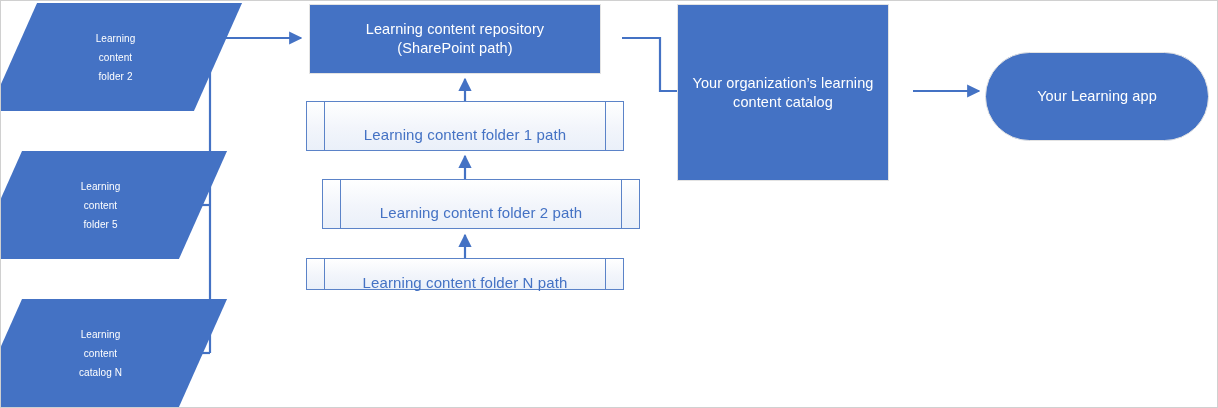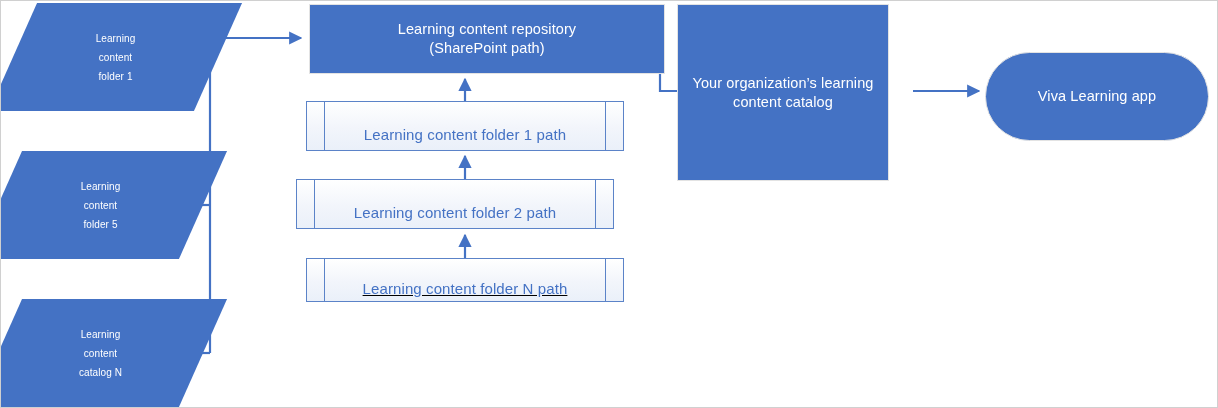--- a/index.html
+++ b/index.html
@@ -150,21 +150,21 @@
       <path d="M 912 90 L 978 90" marker-end="url(#arrow-r)"></path>
     </g>
   </svg>
 
   <div style="position:absolute;left:12px;top:2px;width:205px;height:108px;">
     <div class="folder-shape"></div>
     <div class="folder-label-wrap">
       <div class="folder-label">
         <span>Learning</span><br>
         <span>content</span><br>
-        <span>folder 1</span>
+        <span>folder 2</span>
       </div>
     </div>
   </div>
 
   <div style="position:absolute;left:-3px;top:150px;width:205px;height:108px;">
     <div class="folder-shape"></div>
     <div class="folder-label-wrap">
       <div class="folder-label">
         <span>Learning</span><br>
         <span>content</span><br>
@@ -177,49 +177,49 @@
     <div class="folder-shape"></div>
     <div class="folder-label-wrap">
       <div class="folder-label">
         <span>Learning</span><br>
         <span>content</span><br>
         <span>catalog N</span>
       </div>
     </div>
   </div>
 
-  <div class="blue-box" style="left:308px;top:3px;width:356px;height:70px;">
+  <div class="blue-box" style="left:308px;top:3px;width:292px;height:70px;">
     <div class="blue-box-label">
       <span>Learning content repository</span><br>
       <span>(SharePoint path)</span>
     </div>
   </div>
 
   <div class="path-box" style="left:305px;top:100px;width:318px;height:50px;">
     <div class="rail left"></div>
     <div class="rail right"></div>
     <span class="path-label">Learning content folder 1 path</span>
   </div>
 
-  <div class="path-box" style="left:295px;top:178px;width:318px;height:50px;">
+  <div class="path-box" style="left:321px;top:178px;width:318px;height:50px;">
     <div class="rail left"></div>
     <div class="rail right"></div>
     <span class="path-label">Learning content folder 2 path</span>
   </div>
 
-  <div class="path-box" style="left:305px;top:257px;width:318px;height:44px;text-decoration:underline;">
+  <div class="path-box" style="left:305px;top:257px;width:318px;height:32px;">
     <div class="rail left"></div>
     <div class="rail right"></div>
     <span class="path-label">Learning content folder N path</span>
   </div>
 
   <div class="blue-box" style="left:676px;top:3px;width:212px;height:177px;">
     <div class="blue-box-label">
       <span>Your organization’s learning</span><br>
       <span>content catalog</span>
     </div>
   </div>
 
   <div class="pill-box" style="left:984px;top:51px;width:224px;height:89px;">
-    <div class="blue-box-label">Viva Learning app</div>
+    <div class="blue-box-label">Your Learning app</div>
   </div>
 
 </div>
 
 </body></html>

